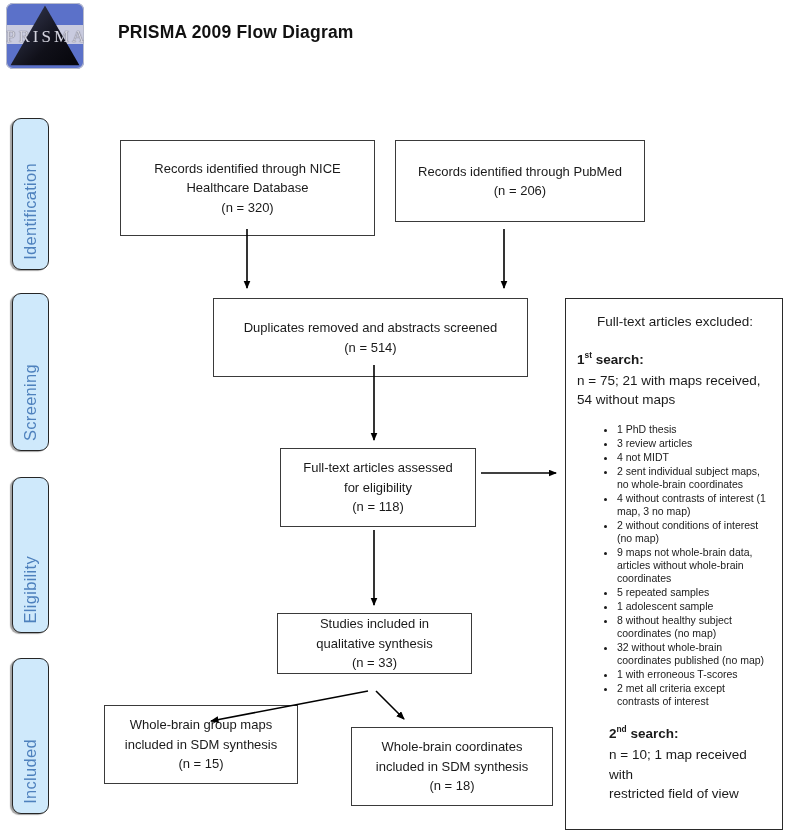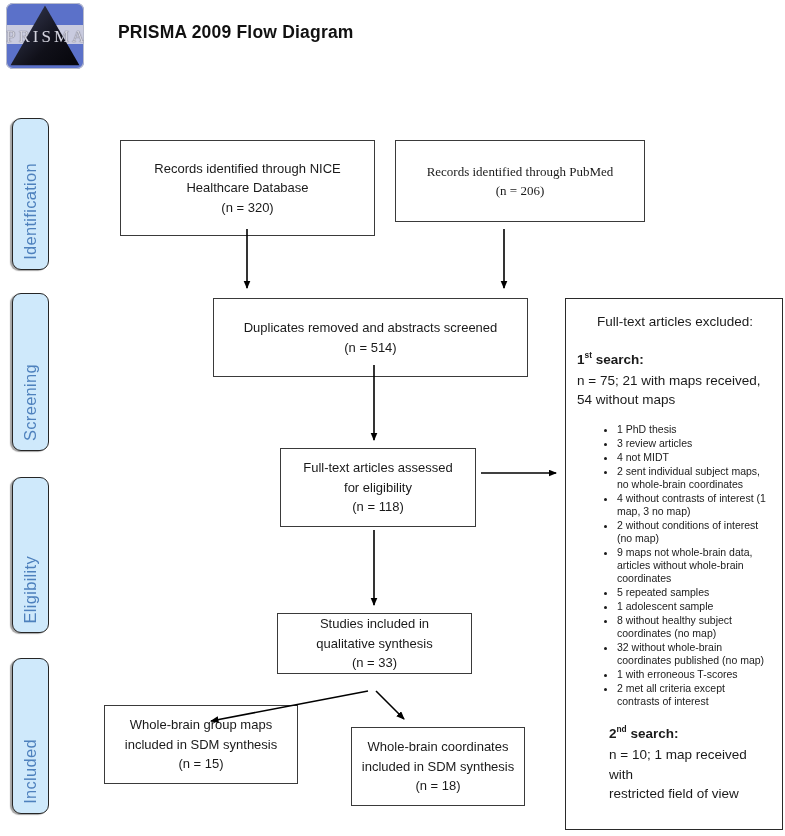--- a/index.html
+++ b/index.html
@@ -49,26 +49,26 @@
 
   
   .fbox {
     position:absolute; box-sizing:border-box; background:#ffffff;
     border:1.5px solid #3a3a3a;
     display:flex; align-items:center; justify-content:center;
     text-align:center; font-size:13px; line-height:1.5; color:#1a1a1a;
   }
   .fbox span { white-space:pre-line; }
   #box-nice       { left:100px; top:140px; width:255px; height:96px;margin-left:20px; }
-  #box-pubmed     { left:395px; top:140px; width:250px; height:82px;font-family:Liberation Serif, serif; }
+  #box-pubmed     { left:395px; top:140px; width:250px; height:82px; }
   #box-duplicates { left:213px; top:298px; width:315px; height:79px; }
   #box-fulltext   { left:280px; top:448px; width:196px; height:79px; }
   #box-studies    { left:277px; top:613px; width:195px; height:61px; }
   #box-maps       { left:104px; top:705px; width:194px; height:79px; }
-  #box-coords     { left:351px; top:727px; width:174px; height:79px; }
+  #box-coords     { left:351px; top:727px; width:202px; height:79px; }
 
   
   .excluded {
     position:absolute; left:565px; top:298px; width:218px; height:532px;
     box-sizing:border-box; background:#ffffff; border:1.5px solid #2a2a2a;
     padding:13px 9px 10px 11px; font-size:13.5px; line-height:1.45;
   }
   .excluded-title { text-align:center; margin-bottom:17px; }
   .search-head { font-weight:bold; font-size:13.5px; }
   .search-head sup { font-size:0.62em; }

